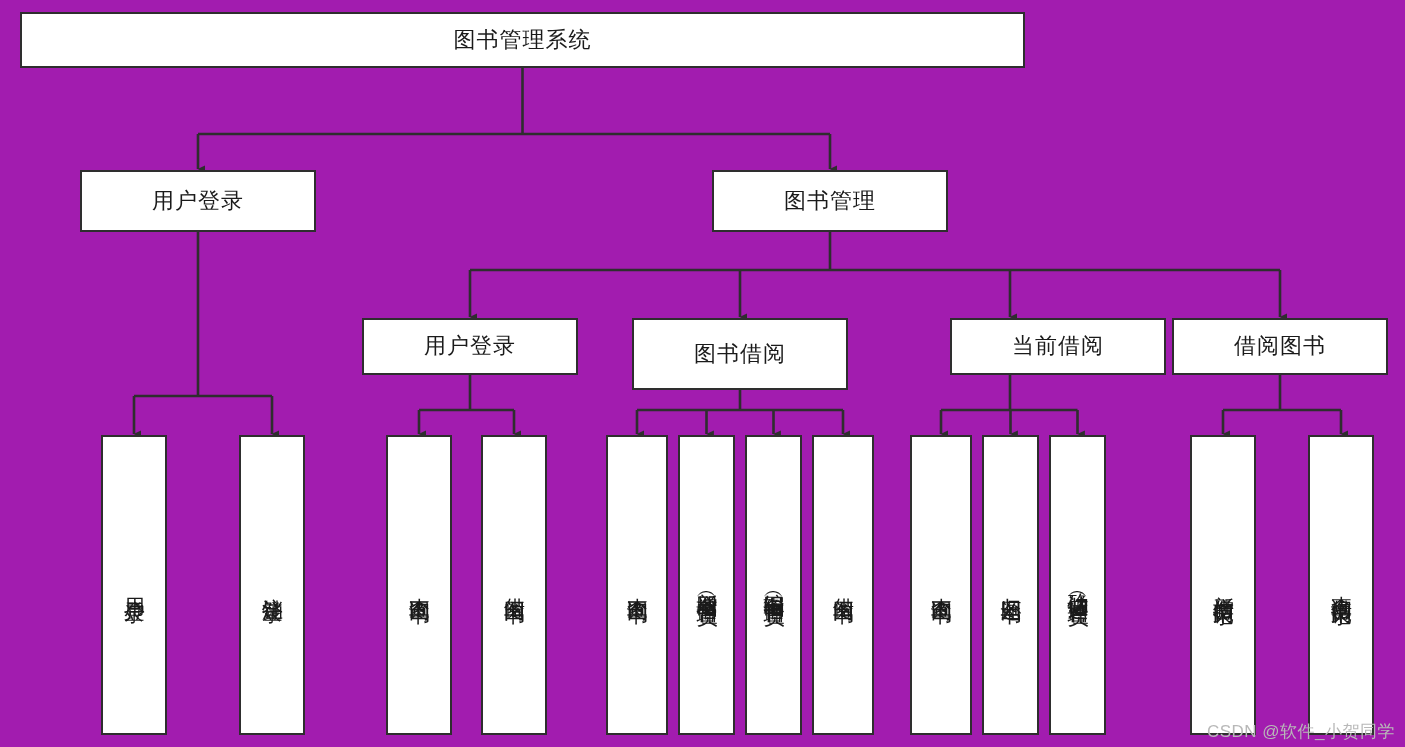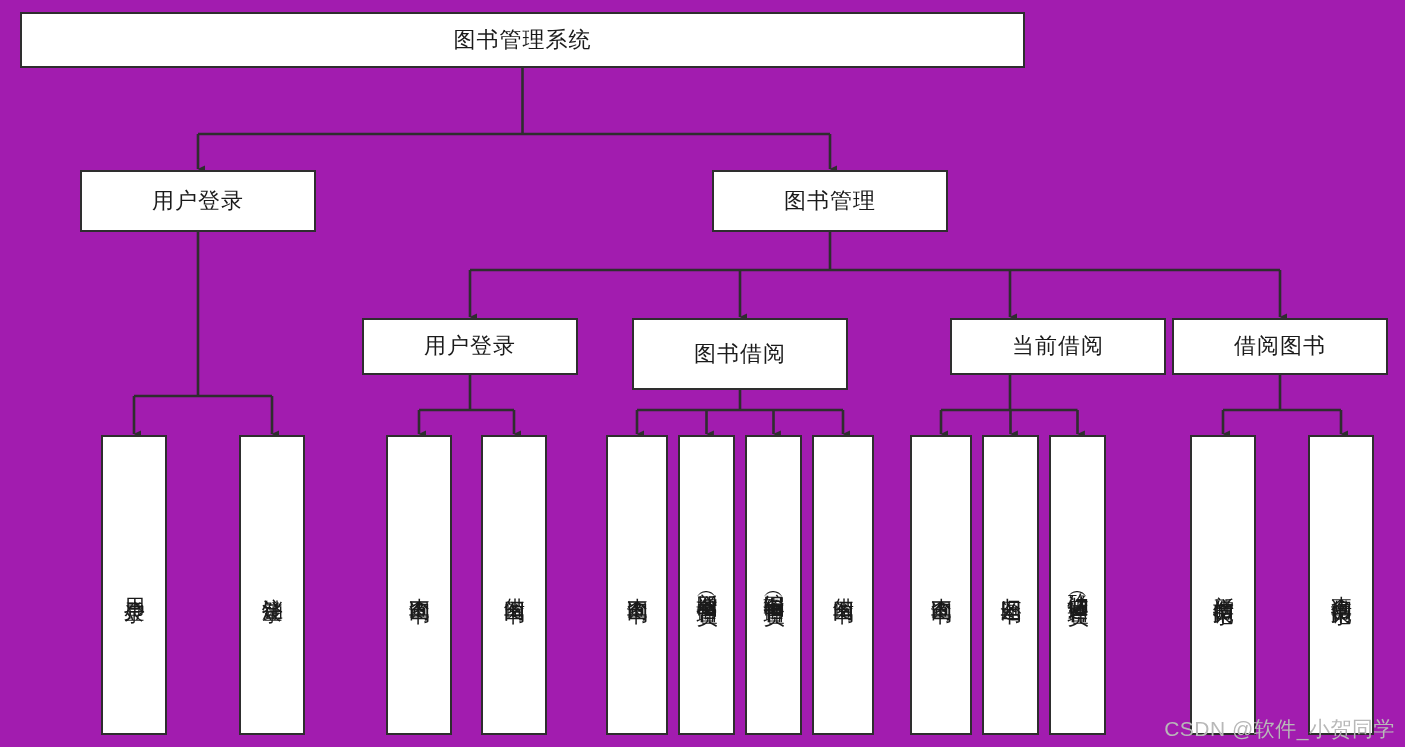--- a/index.html
+++ b/index.html
@@ -56,21 +56,21 @@
     display: block;
   }
   .node.horiz .label {
     white-space: nowrap;
     display: block;
   }
   #watermark {
     position: absolute;
     right: 10px;
     bottom: 4px;
-    font-size: 21px;
+    font-size: 17px;
     color: #b8b8b8;
     letter-spacing: 0.5px;
     white-space: nowrap;
     font-family: "Liberation Sans", "DejaVu Sans", sans-serif;
   }
 </style>
 </head>
 <body>
 
 <div id="diagram-canvas">

